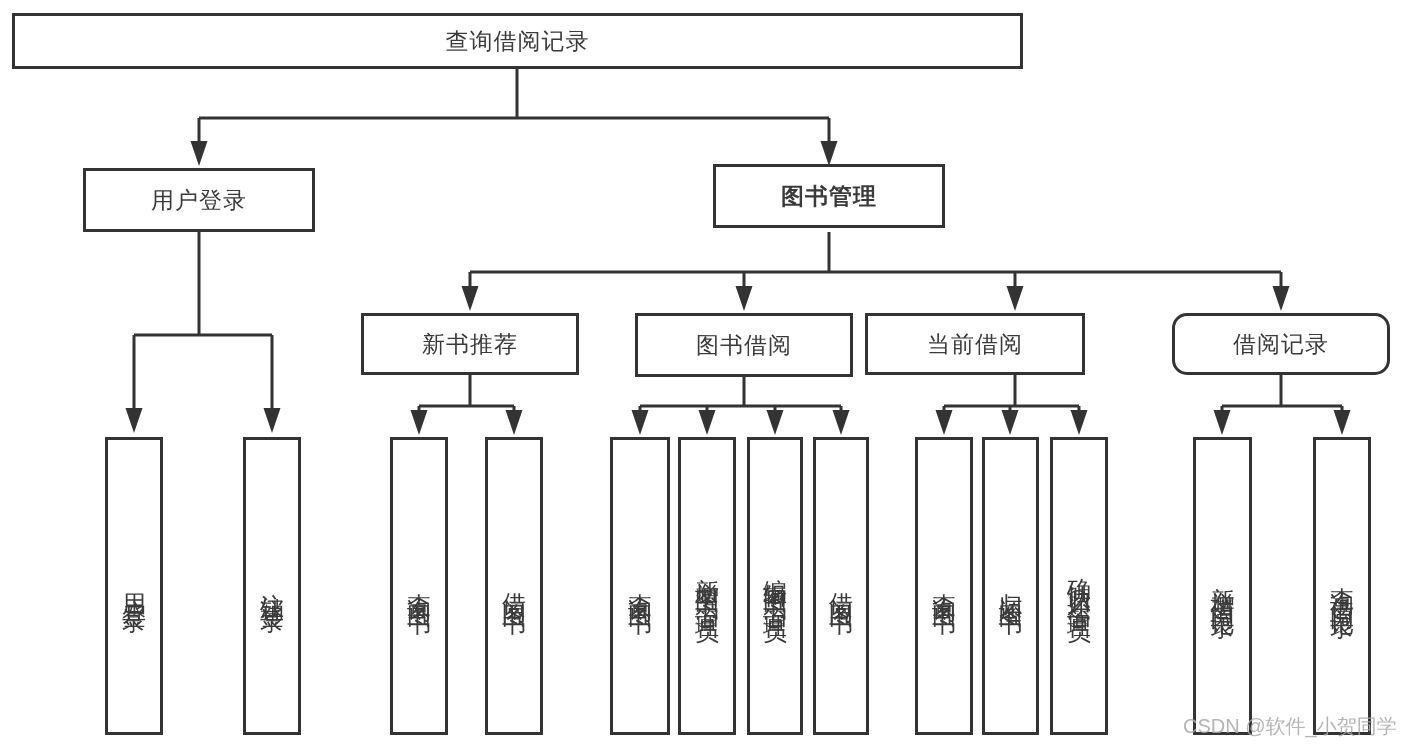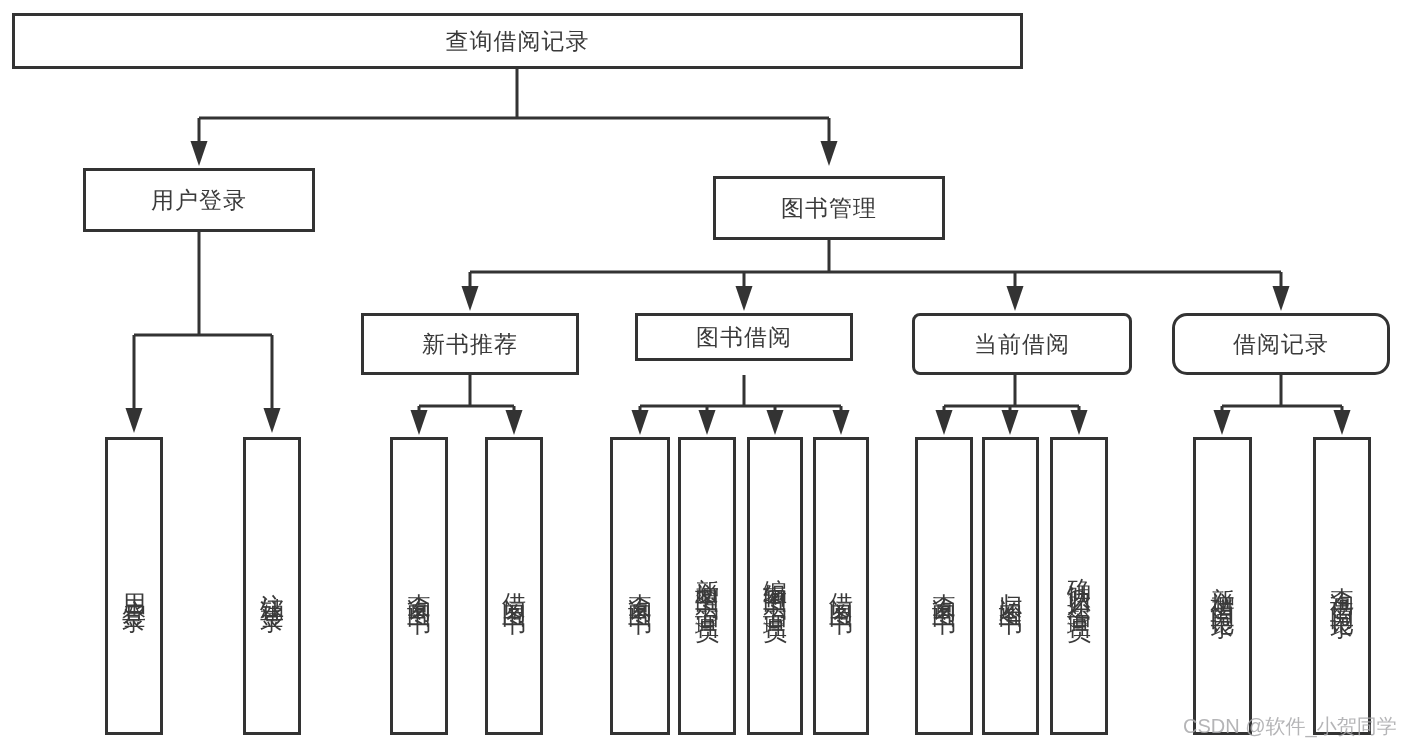--- a/index.html
+++ b/index.html
@@ -41,24 +41,24 @@
   .v-node .vtext {
     writing-mode: vertical-rl;
     text-orientation: mixed;
     letter-spacing: 6px;
     line-height: 1;
     white-space: nowrap;
   }
   
   .n-root            { left: 12px;   top: 13px;  width: 1011px; height: 56px; }
   .n-user-login-grp  { left: 83px;   top: 168px; width: 232px;  height: 64px; }
-  .n-book-mgmt       { left: 713px;  top: 176px; width: 232px;  height: 64px; }
+  .n-book-mgmt       { left: 713px;  top: 164px; width: 232px;  height: 64px; font-weight: bold; }
   .n-new-book-rec    { left: 361px;  top: 313px; width: 218px;  height: 62px; text-align: center; }
-  .n-book-borrow     { left: 635px;  top: 313px; width: 218px;  height: 48px; }
-  .n-current-borrow  { left: 912px;  top: 313px; width: 220px;  height: 62px; border-radius: 8px; }
+  .n-book-borrow     { left: 635px;  top: 313px; width: 218px;  height: 64px; }
+  .n-current-borrow  { left: 865px;  top: 313px; width: 220px;  height: 62px; }
   .n-borrow-records  { left: 1172px; top: 313px; width: 218px;  height: 62px; border-radius: 15px; }
   .leaf { top: 437px; height: 298px; }
   .n-user-login   { left: 105px;  width: 58px; }
   .n-logout       { left: 243px;  width: 58px; }
   .n-nb-query     { left: 390px;  width: 58px; }
   .n-nb-borrow    { left: 485px;  width: 58px; }
   .n-bb-query     { left: 610px;  width: 60px; }
   .n-bb-add       { left: 678px;  width: 58px; }
   .n-bb-edit      { left: 747px;  width: 56px; }
   .n-bb-borrow    { left: 813px;  width: 56px; }

